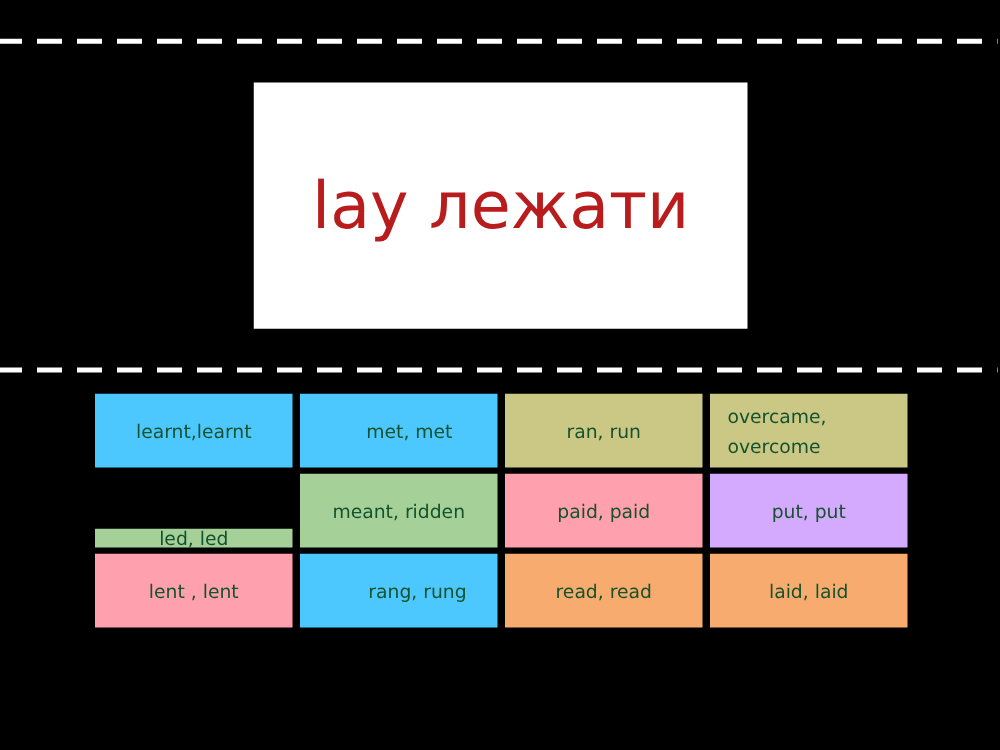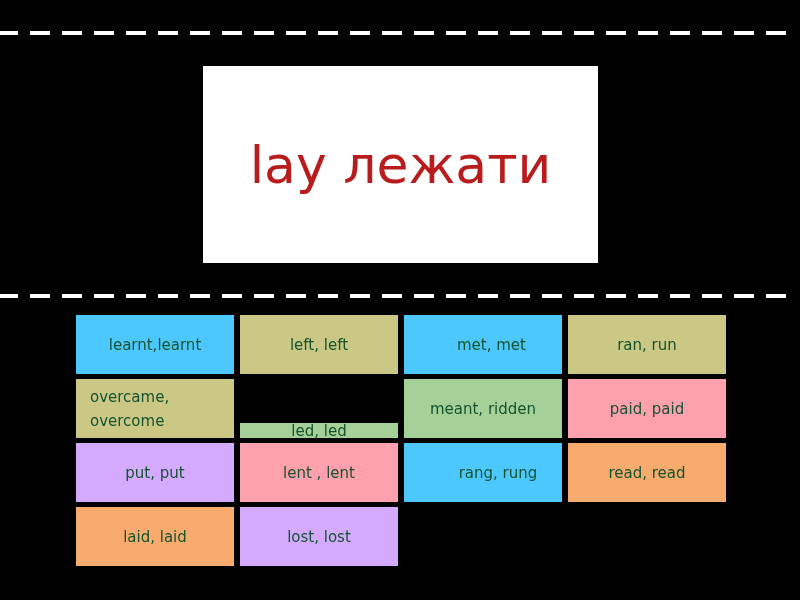--- a/index.html
+++ b/index.html
@@ -36,23 +36,20 @@
 <div class="card">
   <span>lay лежати</span>
 </div>
 
 <div class="dash" id="dash-bottom"></div>
 
 <div class="grid">
   <div class="tile" style="background: rgb(77, 200, 255);">
       <span>learnt,learnt</span>
     </div>
-  <div class="tile" style="background: rgb(203, 199, 133);">
-      <span>left, left</span>
-    </div>
   <div class="tile" style="background: rgb(77, 200, 255); padding-left: 19px;">
       <span>met, met</span>
     </div>
   <div class="tile" style="background: rgb(203, 199, 133);">
       <span>ran, run</span>
     </div>
   <div class="tile" style="background: rgb(203, 199, 133);">
       <span style="display:block;width:130px">overcame, overcome</span>
     </div>
   <div class="tile" style="background: rgb(165, 209, 153); margin-top: 44px;">
@@ -72,16 +69,13 @@
     </div>
   <div class="tile" style="background: rgb(77, 200, 255); padding-left: 32px;">
       <span>rang, rung</span>
     </div>
   <div class="tile" style="background: rgb(247, 171, 110);">
       <span>read, read</span>
     </div>
   <div class="tile" style="background: rgb(247, 171, 110);">
       <span>laid, laid</span>
     </div>
-  <div class="tile" style="background: rgb(212, 170, 255);">
-      <span>lost, lost</span>
-    </div>
 </div>
 
 </body></html>

